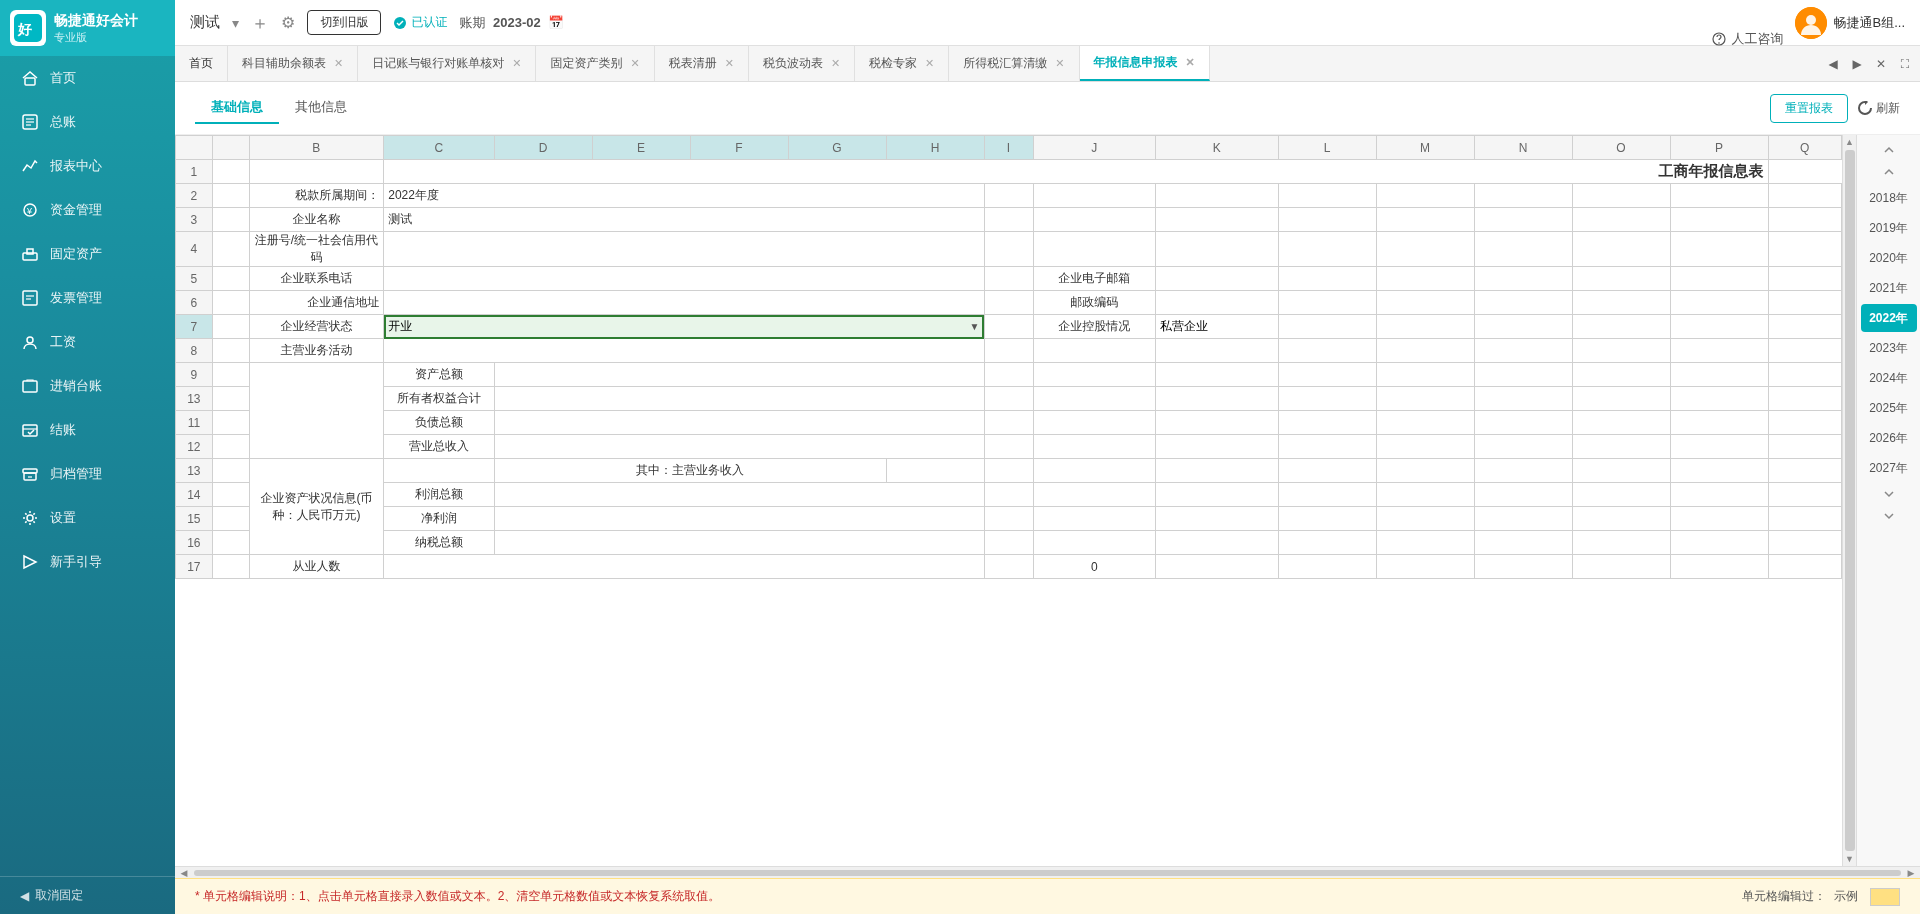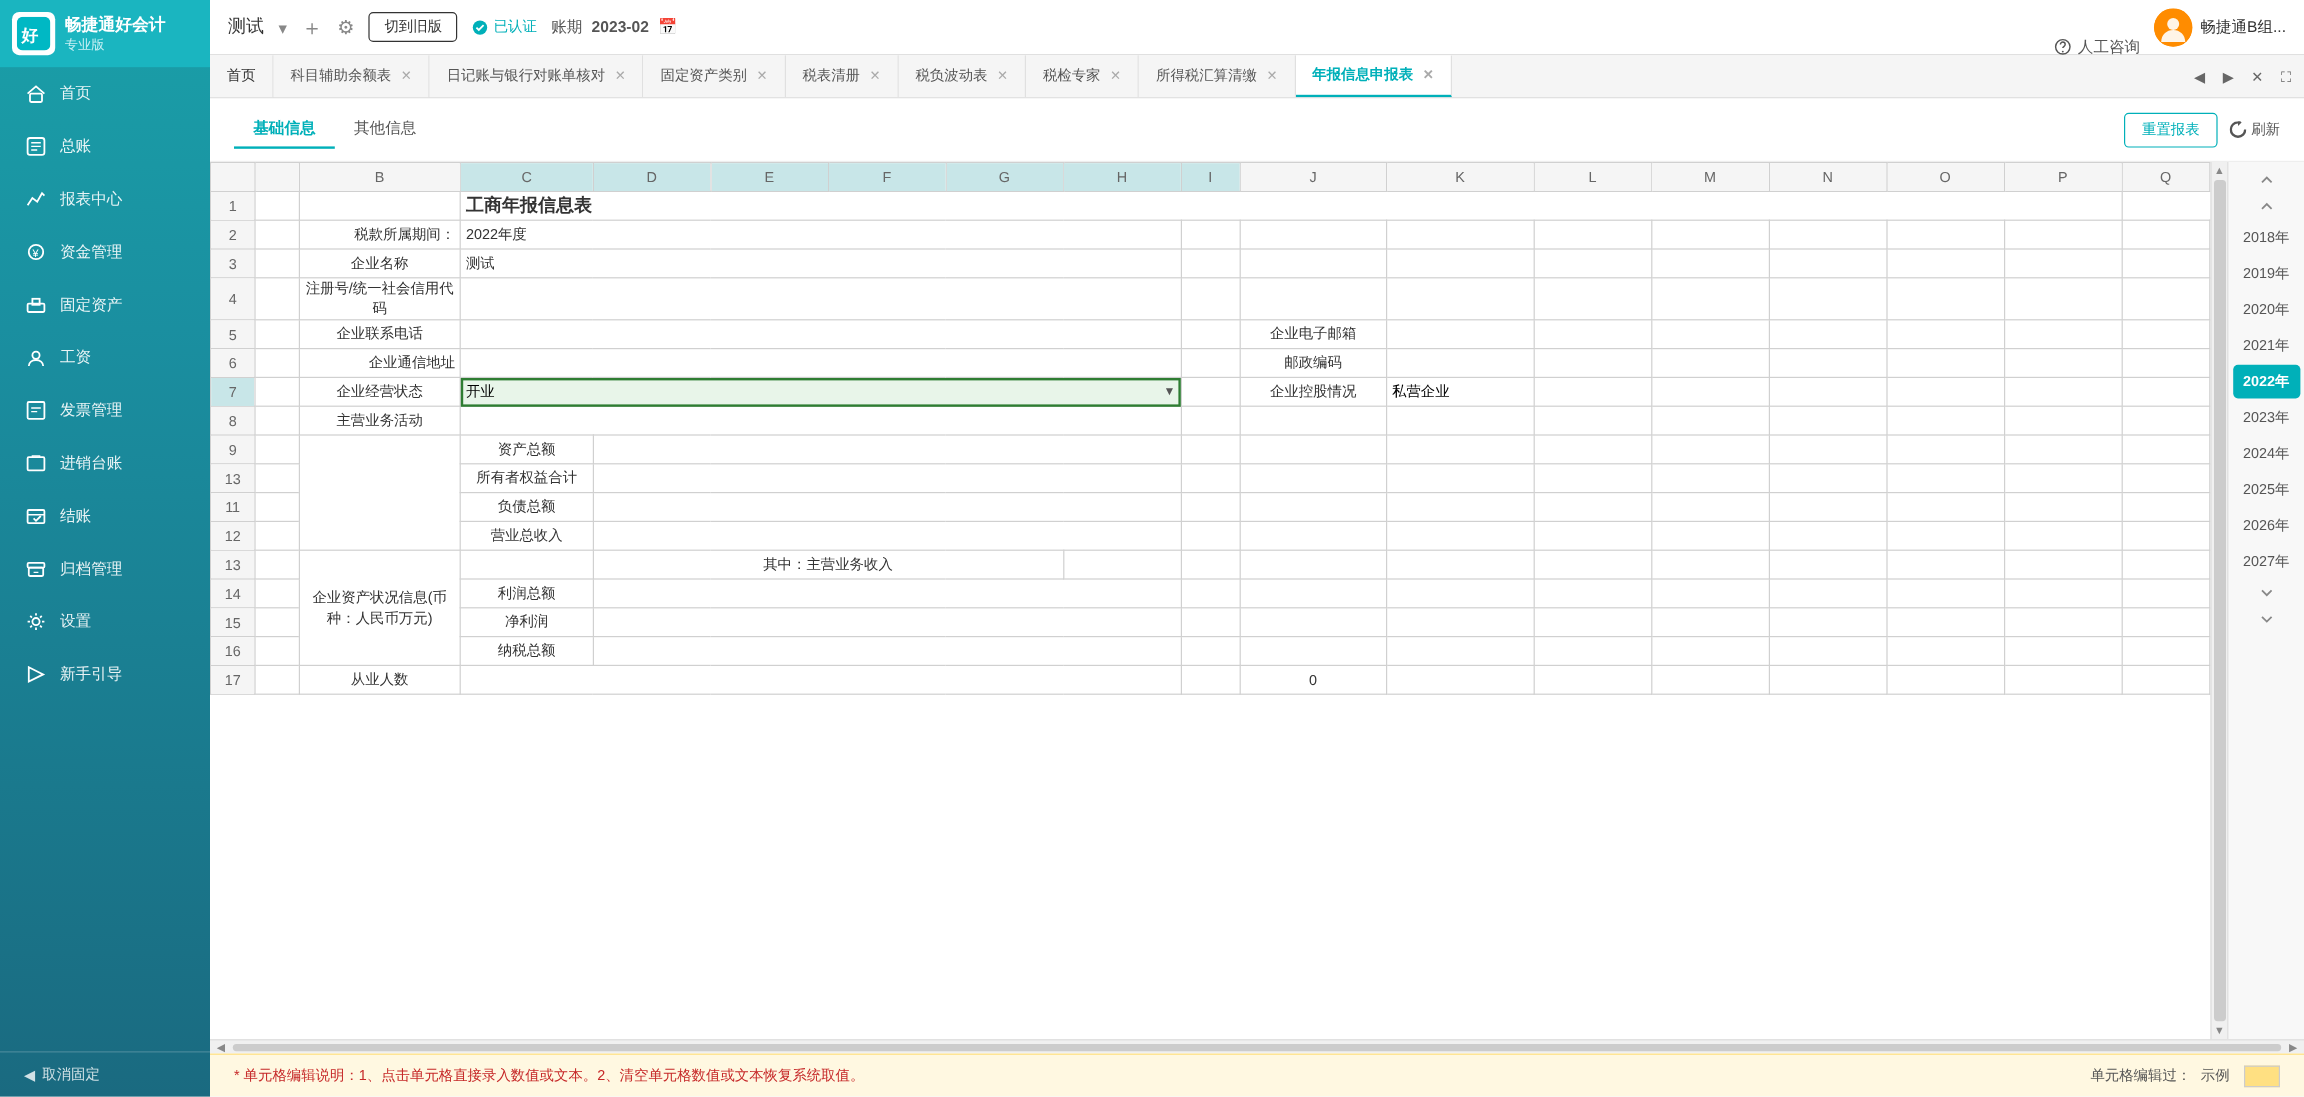--- a/index.html
+++ b/index.html
@@ -67,21 +67,21 @@
     .btn-refresh { display: flex; align-items: center; gap: 4px; color: #555; background: none; border: none; font-size: 12px; cursor: pointer; }
 
     
     .spreadsheet-container { flex: 1; overflow: hidden; display: flex; position: relative; }
     .spreadsheet { flex: 1; overflow: auto; position: relative; }
     .spreadsheet table { border-collapse: collapse; font-size: 12px; min-width: 100%; }
     .spreadsheet th, .spreadsheet td { border: 1px solid #d0d0d0; height: 24px; min-width: 30px; padding: 0 4px; }
     .spreadsheet .col-header { background: #f5f5f5; color: #666; text-align: center; font-weight: normal; position: sticky; top: 0; z-index: 10; }
     .spreadsheet .row-header { background: #f5f5f5; color: #666; text-align: center; font-weight: normal; position: sticky; left: 0; z-index: 5; width: 30px; min-width: 30px; }
     .spreadsheet .corner-header { background: #f5f5f5; position: sticky; top: 0; left: 0; z-index: 15; }
-    .cell-title { text-align: left; font-size: 15px; font-weight: bold; color: #333; }
+    .cell-title { text-align: right; font-size: 15px; font-weight: bold; color: #333; }
     .cell-label { text-align: center; color: #333; }
     .cell-value { color: #333; }
     .cell-active { background: #e8f5e9; outline: 2px solid #2e7d32; outline-offset: -2px; }
 
     
     .year-panel { width: 64px; background: #f8f8f8; border-left: 1px solid #ddd; display: flex; flex-direction: column; align-items: center; padding: 4px 16px; overflow: hidden; }
     .year-panel-scroll-btn { width: 100%; display: flex; justify-content: center; align-items: center; padding: 4px 0; cursor: pointer; color: #888; }
     .year-item { width: 56px; height: 28px; display: flex; align-items: center; justify-content: center; font-size: 12px; color: #555; cursor: pointer; border-radius: 4px; margin: 1px 0; }
     .year-item.active { background: #00b0b9; color: white; font-weight: bold; }
 
@@ -162,36 +162,36 @@
               <rect x="2" y="8" width="14" height="7" rx="1" stroke="white" stroke-width="1.5"></rect>
               <rect x="6" y="4" width="6" height="5" stroke="white" stroke-width="1.5"></rect>
             </svg>
         </div>
         <span class="sidebar-item-label">固定资产</span>
       </div>
 
       <div class="sidebar-item">
         <div class="sidebar-item-icon">
           <svg width="18" height="18" viewBox="0 0 18 18" fill="none">
-              <circle cx="9" cy="7" r="3" stroke="white" stroke-width="1.5"></circle>
-              <path d="M3 16c0-3 2.7-5 6-5s6 2 6 5" stroke="white" stroke-width="1.5"></path>
-            </svg>
-        </div>
-        <span class="sidebar-item-label">工资</span>
-      </div>
-
-      <div class="sidebar-item">
-        <div class="sidebar-item-icon">
-          <svg width="18" height="18" viewBox="0 0 18 18" fill="none">
               <rect x="2" y="2" width="14" height="14" rx="1" stroke="white" stroke-width="1.5"></rect>
               <line x1="5" y1="7" x2="13" y2="7" stroke="white" stroke-width="1.2"></line>
               <line x1="5" y1="10" x2="10" y2="10" stroke="white" stroke-width="1.2"></line>
             </svg>
         </div>
         <span class="sidebar-item-label">发票管理</span>
+      </div>
+
+      <div class="sidebar-item">
+        <div class="sidebar-item-icon">
+          <svg width="18" height="18" viewBox="0 0 18 18" fill="none">
+              <circle cx="9" cy="7" r="3" stroke="white" stroke-width="1.5"></circle>
+              <path d="M3 16c0-3 2.7-5 6-5s6 2 6 5" stroke="white" stroke-width="1.5"></path>
+            </svg>
+        </div>
+        <span class="sidebar-item-label">工资</span>
       </div>
 
       <div class="sidebar-item">
         <div class="sidebar-item-icon">
           <svg width="18" height="18" viewBox="0 0 18 18" fill="none">
               <rect x="2" y="4" width="14" height="11" rx="1" stroke="white" stroke-width="1.5"></rect>
               <path d="M6 4V3h6v1" stroke="white" stroke-width="1.2"></path>
             </svg>
         </div>
         <span class="sidebar-item-label">进销台账</span>

